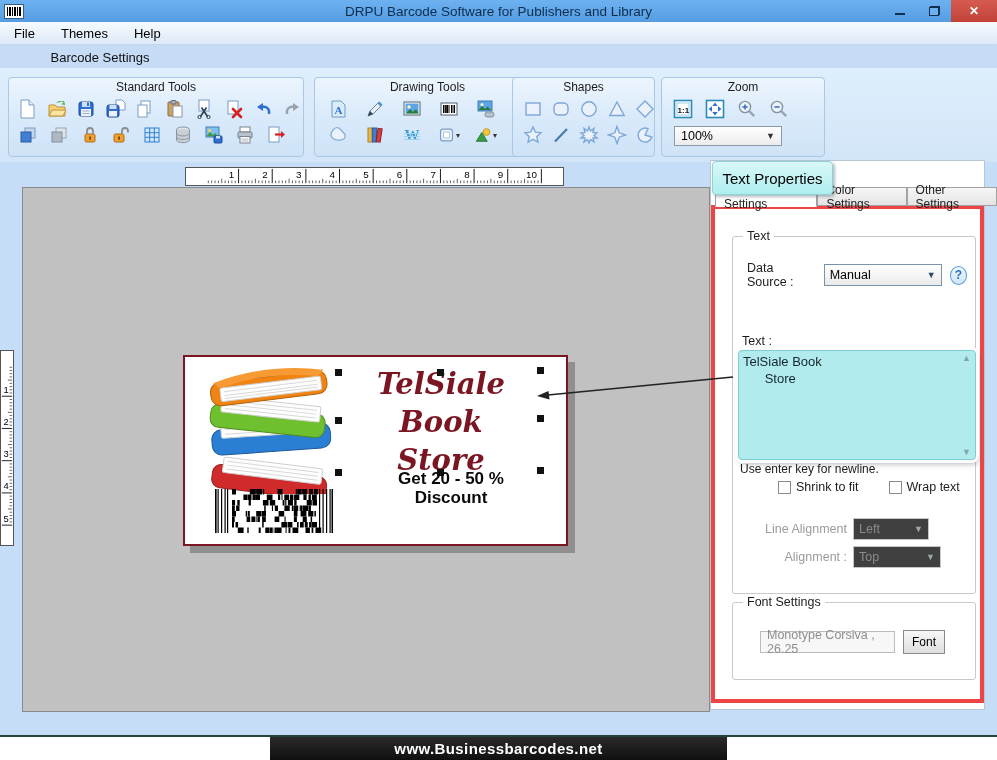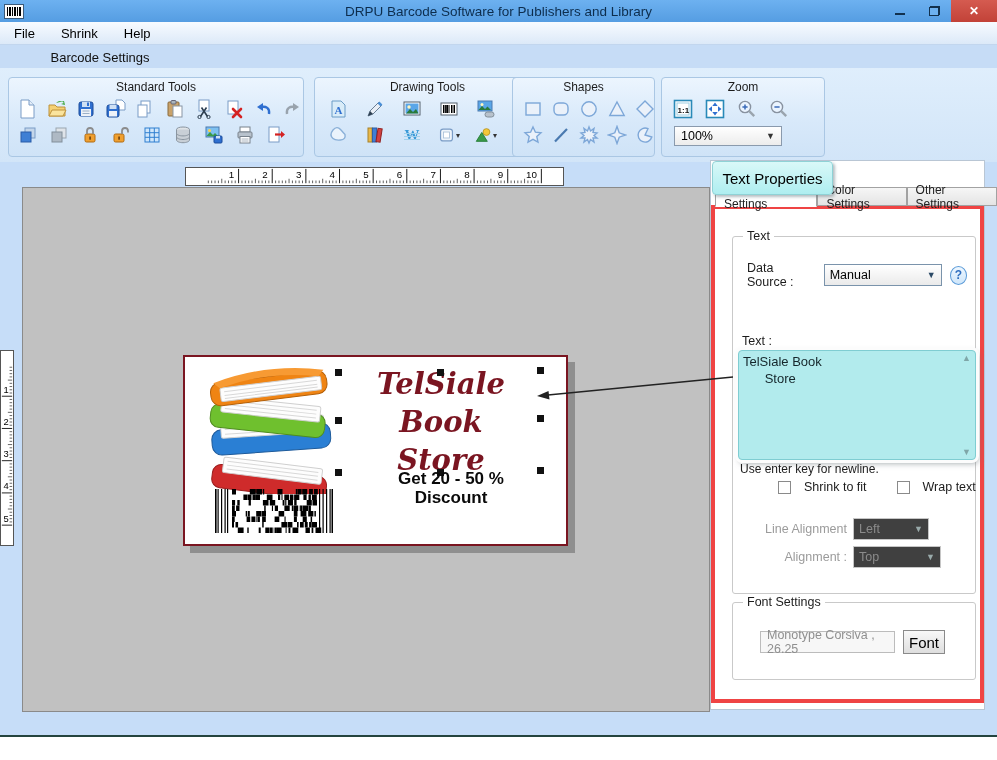--- a/index.html
+++ b/index.html
@@ -100,32 +100,32 @@
                     box-shadow:0 0 0 3px #fcfcfc, 2px 3px 6px rgba(110,120,125,.7); }
   .text-area { position:absolute; inset:2px 16px 2px 4px; background:transparent; border:none; resize:none;
                font-family:"Liberation Sans",sans-serif; font-size:13px; color:#15262b; line-height:17px;
                white-space:pre; overflow:hidden; outline:none; }
   .ta-scroll { position:absolute; right:2px; top:2px; bottom:2px; width:13px; display:flex; flex-direction:column;
                justify-content:space-between; align-items:center; }
   .ta-arrow { font-size:9px; color:#7fa6a8; line-height:10px; }
 
   .hint { position:absolute; left:7px; top:225px; font-size:12px; color:#1c1c1c; }
   .cb-row { position:absolute; left:0; top:243px; width:244px; display:flex; }
-  .cb { display:flex; align-items:center; gap:13px; font-size:12.5px; color:#1c1c1c; }
+  .cb { display:flex; align-items:center; gap:5px; font-size:12.5px; color:#1c1c1c; }
   .cb .box { width:13px; height:13px; background:#fff; border:1px solid #8a8a8a; }
   .cb1 { margin-left:45px; } .cb2 { margin-left:30px; }
 
   .align-row { position:absolute; display:flex; align-items:center; }
   .align-label { width:112px; text-align:right; font-size:12.5px; color:#9b9b9b; padding-right:6px; }
 
   .font-field { position:absolute; left:27px; top:28px; width:135px; height:22px; border:1px solid #bcbcbc;
                 background:#f7f7f7; color:#8f8f8f; font-size:12.5px; display:flex; align-items:center; padding-left:6px; }
   .font-btn { position:absolute; left:170px; top:27px; width:42px; height:24px;
               background:linear-gradient(#f8f8f8,#dedede); border:1px solid #8a8a8a;
-              font-size:15px; color:#000; display:flex; align-items:center; justify-content:center; }
+              font-size:12px; color:#000; display:flex; align-items:center; justify-content:center; }
 
   
   .footer { position:absolute; left:0; top:737px; width:997px; height:23px; background:#fff; }
   .footer-banner { position:absolute; left:270px; top:0; width:457px; height:23px;
                    background:linear-gradient(#2a2a2a,#101010); display:flex; align-items:center; justify-content:center;
                    color:#fff; font-size:15px; font-weight:bold; letter-spacing:.4px; }
 
   .arrow-overlay { position:absolute; left:0; top:0; width:997px; height:760px; pointer-events:none; z-index:6; }
 </style>
 </head>
@@ -153,21 +153,21 @@
             <span class="max-glyph"></span>
           </div>
         <div class="win-btn close">
             <span>✕</span>
           </div>
       </div>
     </div>
 
     <div class="menubar" id="menubar">
         <div class="menu-item">File</div>
-        <div class="menu-item">Shrink</div>
+        <div class="menu-item">Themes</div>
         <div class="menu-item">Help</div>
       </div>
 
     <div class="tabrow" id="tabrow">
         <div class="main-tab inactive">Barcode Settings</div>
       </div>
 
     <div class="toolbar" id="toolbar">
         <div class="tgroup" style="left: 8px; width: 296px;">
           <div class="tgroup-label">Standard Tools</div>
@@ -869,13 +869,16 @@
       </div>
 
     </div>
   </div>
 
   <svg class="arrow-overlay">
     <line x1="548" y1="395" x2="733" y2="377" stroke="#222" stroke-width="1.4"></line>
     <polygon points="537,396 549.5,399.5 548.5,391" fill="#222"></polygon>
   </svg>
 
+  <div class="footer">
+    <div class="footer-banner">www.Businessbarcodes.net</div>
+  </div>
 </div>
 
 </body></html>

